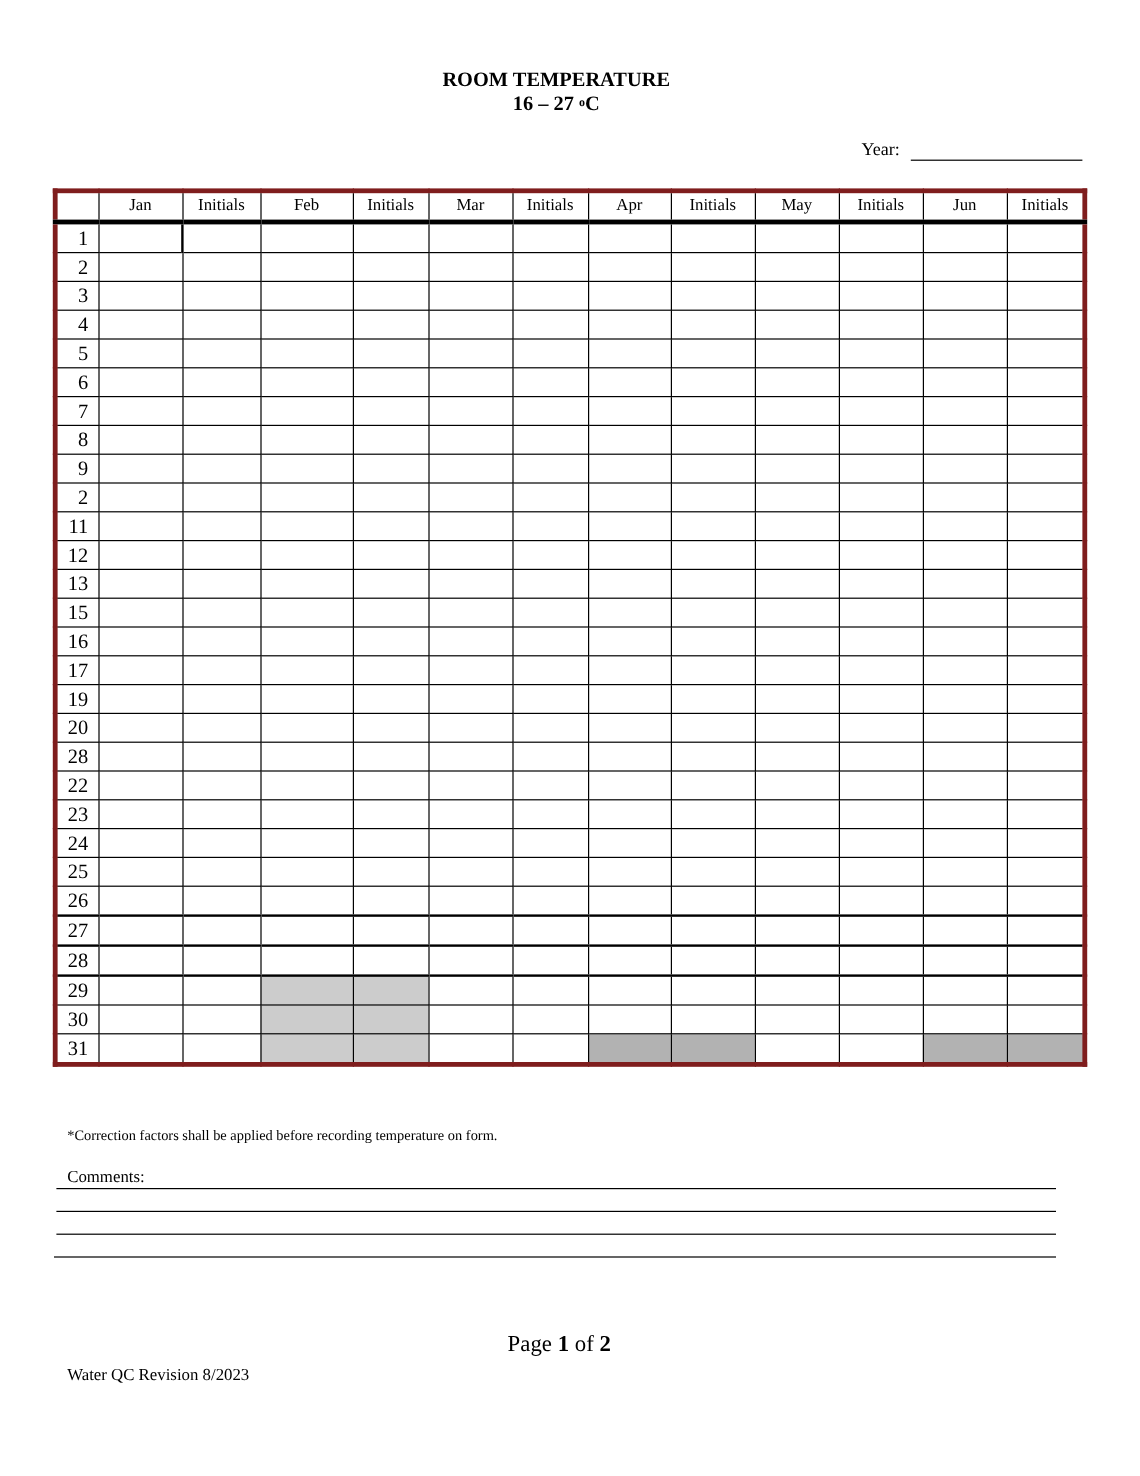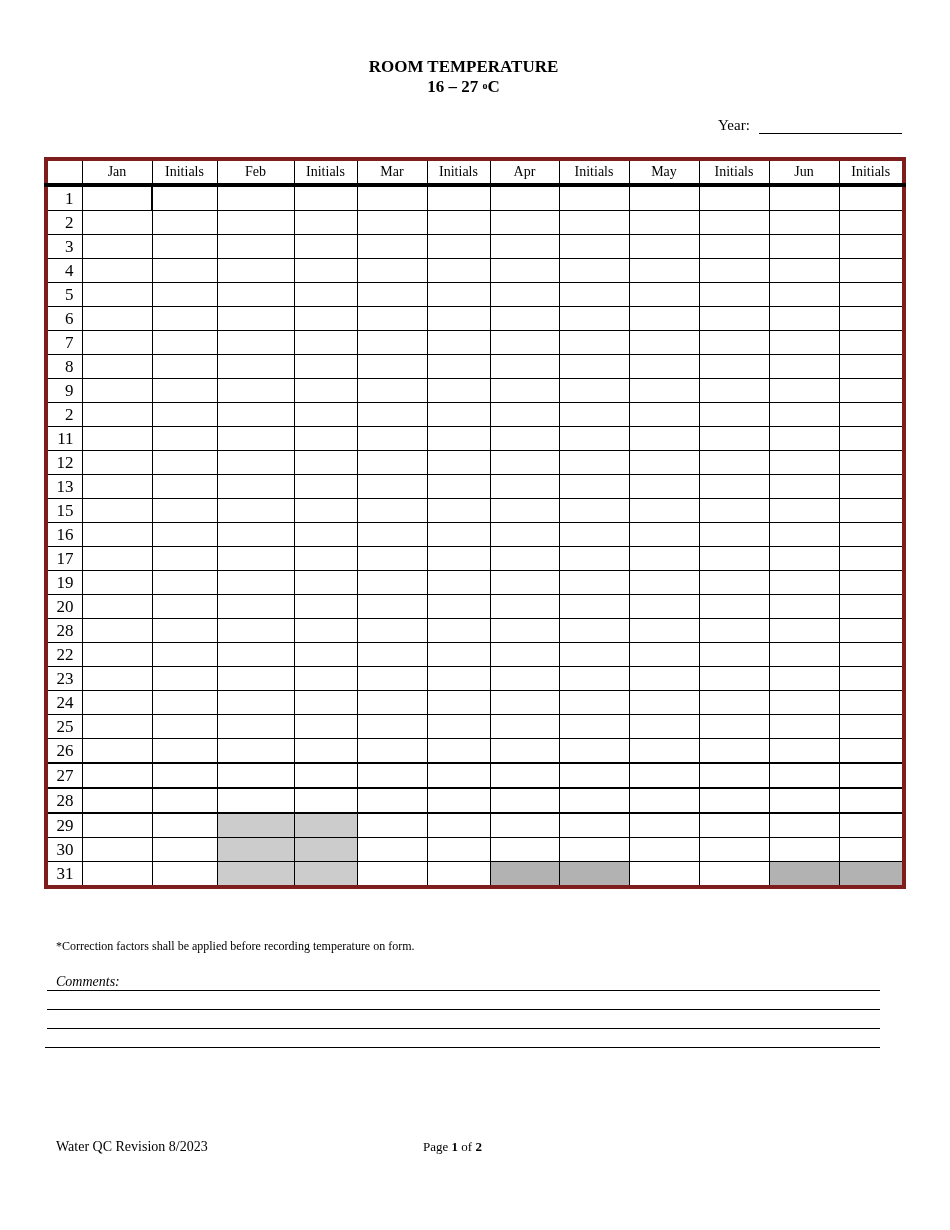--- a/index.html
+++ b/index.html
@@ -12,23 +12,23 @@
   table.grid td, table.grid th { border:1px solid #000; padding:0; }
   table.grid th { font-weight:normal; font-size:14px; height:22px; text-align:center; border-bottom:4px solid #000; }
   table.grid td { height:23px; }
   table.grid td.day { font-size:17px; text-align:right; padding-right:8px; }
   table.grid tr.thick-top td { border-top:2px solid #000;margin-top:28px; }
   td.shade-light { background:#cccccc; }
   td.shade-dark { background:#b2b2b2; }
   .note { position:absolute; left:56px; top:939px; font-size:12px; }
   .comments { position:absolute; left:47px; top:972px; width:833px; }
   .comments .lbl { font-size:14px; padding-left:9px; line-height:16px; }
-  .comments .ln { border-bottom:1px solid #000;font-style:italic; }
+  .comments .ln { border-bottom:1px solid #000; }
   .footer-left { position:absolute; left:56px; top:1139px; font-size:14px; }
-  .footer-mid { position:absolute; left:423px; top:1139px; font-size:13px; }
+  .footer-mid { position:absolute; left:423px; top:1110px; font-size:19px; }
 </style>
 </head>
 <body>
 
 <div class="title">
   <div>ROOM TEMPERATURE</div>
   <div><span>16 – 27 </span><sup>o</sup><span>C</span></div>
 </div>
 
 <div class="year">

